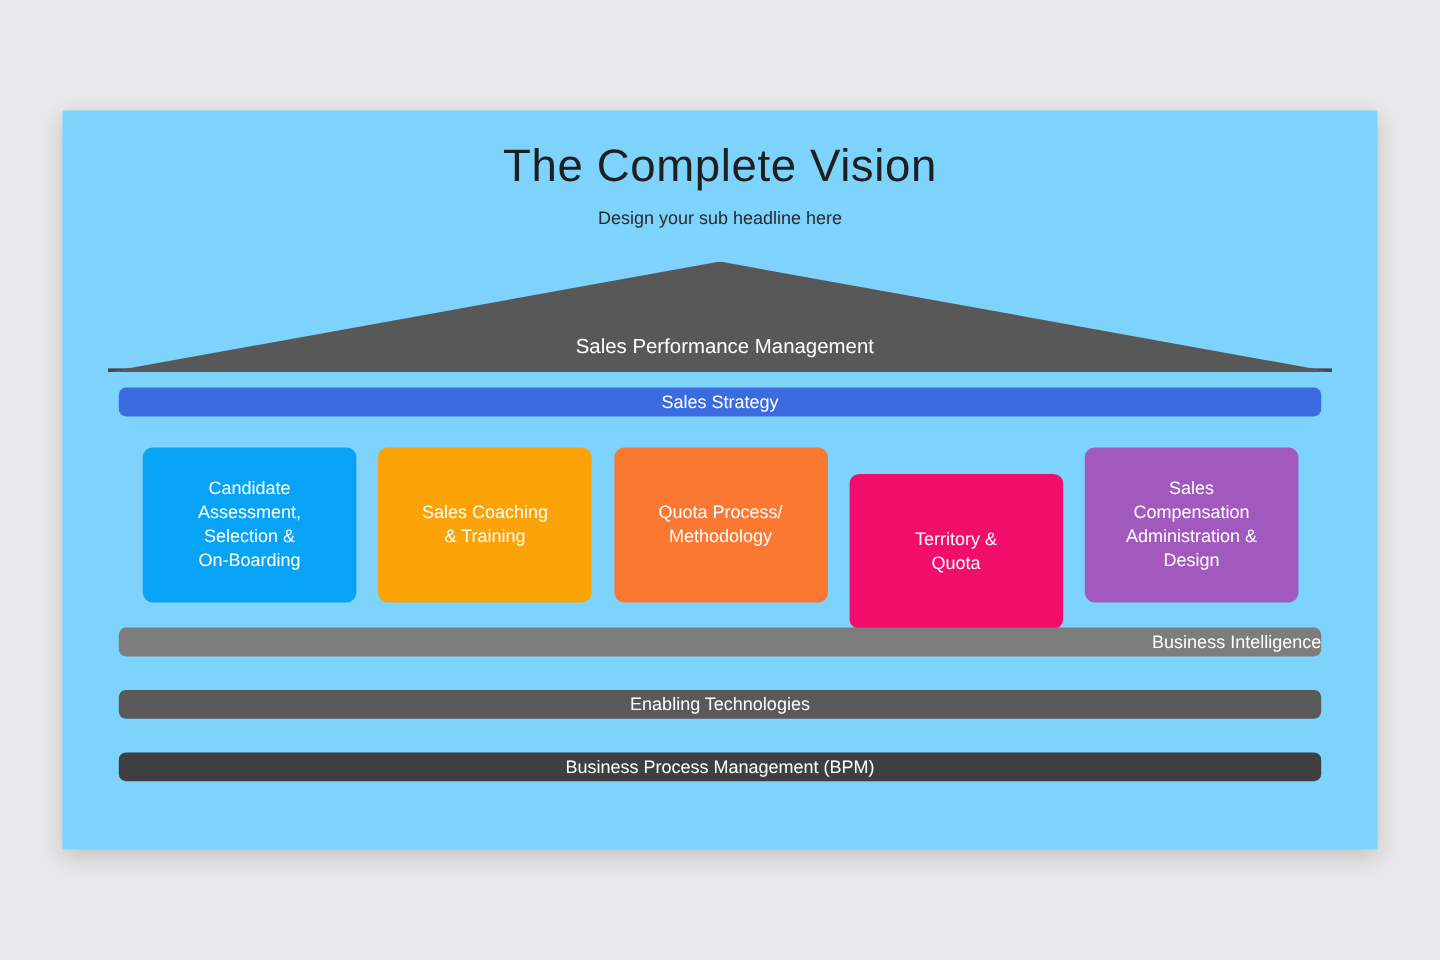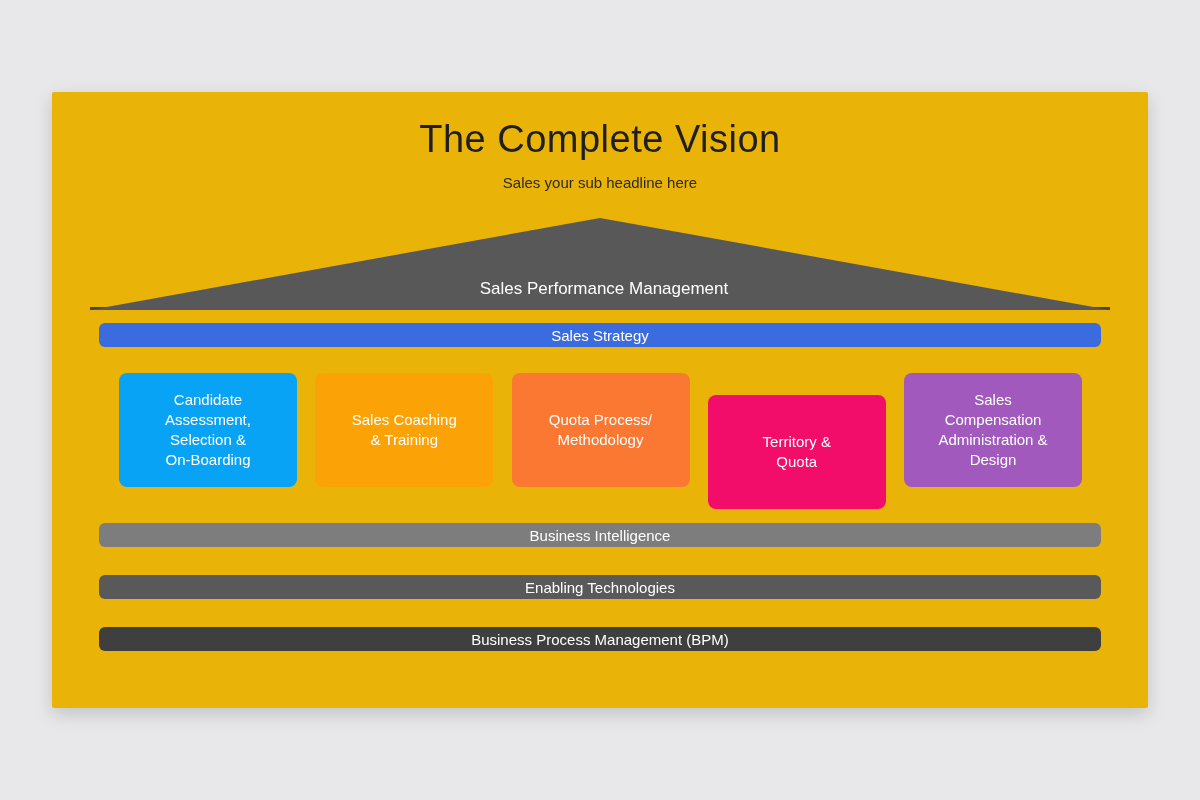--- a/index.html
+++ b/index.html
@@ -7,21 +7,21 @@
   body {
     font-family: "Liberation Sans", "DejaVu Sans", sans-serif;
     background: #e8e8ea;
     position: relative;
     overflow: hidden;
   }
   .slide-card {
     position: absolute;
     left: 52px; top: 92px;
     width: 1096px; height: 616px;
-    background: #eab308;
+    background: #7dd3fc;
     border-radius: 2px;
     box-shadow: 0 6px 18px rgba(0,0,0,0.16);
   }
   .title {
     position: absolute;
     top: 26px; left: 0; width: 100%;
     text-align: center;
     font-size: 38px;
     font-weight: 400;
     color: #1f1f1f;
@@ -71,40 +71,40 @@
   .band-tech     { top: 483px; }
   .band-bpm      { top: 535px; }
   .pillars {
     position: absolute;
     left: 67px; top: 281px;
     width: 963px; height: 138px;
     display: flex;
     justify-content: space-between;
   }
   .pillar {
-    width: 178px; height: 114px;
+    width: 178px; height: 129px;
     border-radius: 8px;
     display: flex;
     align-items: center;
     justify-content: center;
     text-align: center;
     color: #ffffff;
     font-size: 15px;
     line-height: 20px;
     white-space: pre-line;
     padding: 6px;
   }
 </style>
 </head>
 <body style="background: rgb(232, 232, 234);">
 
 <div class="slide-card">
 
   <div class="title">The Complete Vision</div>
-  <div class="subtitle">Sales your sub headline here</div>
+  <div class="subtitle">Design your sub headline here</div>
 
   <div class="roof-baseline" style="background: rgb(69, 69, 69);"></div>
 
   <div class="roof" style="background: rgb(88, 88, 88);">
     <div class="roof-label">Sales Performance Management</div>
   </div>
 
   <div class="band band-strategy" style="background: rgb(58, 108, 224);">
     <span>Sales Strategy</span>
   </div>
@@ -119,21 +119,21 @@
     <div class="pillar" style="background: rgb(250, 120, 50);">Quota Process/
 Methodology</div>
     <div class="pillar" style="background: rgb(242, 13, 107); margin-top: 22px;">Territory &amp;
 Quota</div>
     <div class="pillar" style="background: rgb(161, 89, 189);">Sales
 Compensation
 Administration &amp;
 Design</div>
   </div>
 
-  <div class="band band-bi" style="background: rgb(125, 125, 125);">
+  <div class="band band-bi" style="background: rgb(125, 125, 125); justify-content: flex-end;">
     <span>Business Intelligence</span>
   </div>
 
   <div class="band band-tech" style="background: rgb(89, 89, 89);">
     <span>Enabling Technologies</span>
   </div>
 
   <div class="band band-bpm" style="background: rgb(63, 63, 63);">
     <span>Business Process Management (BPM)</span>
   </div>

